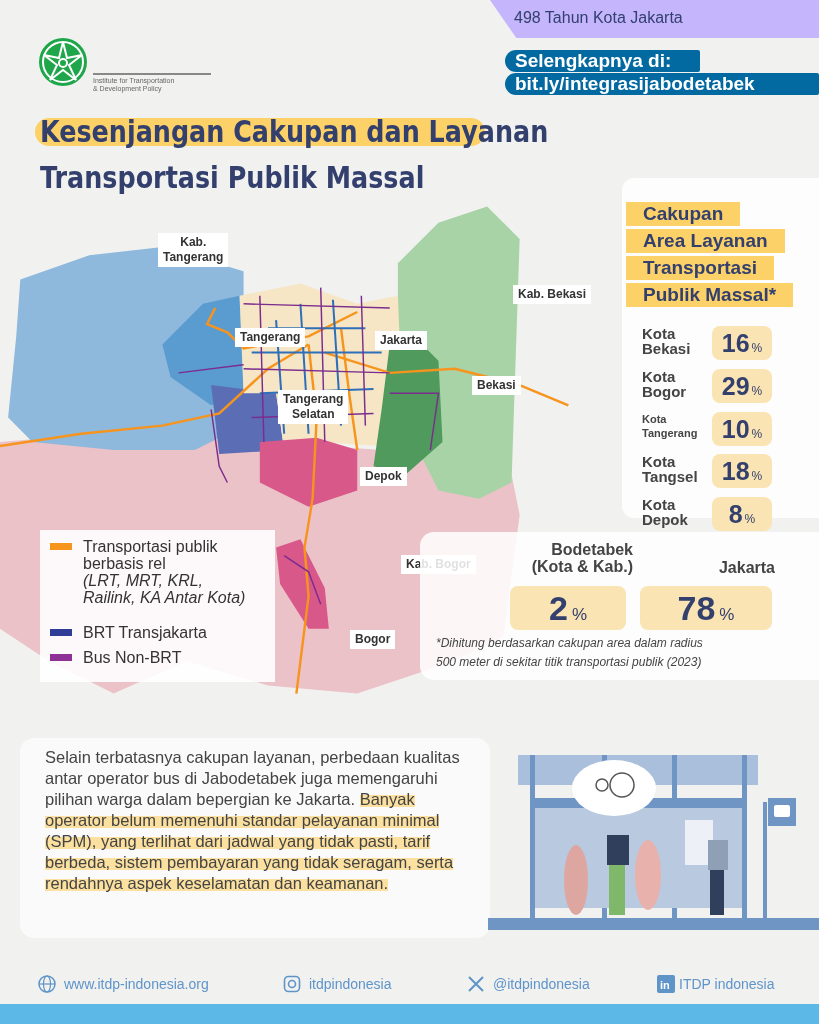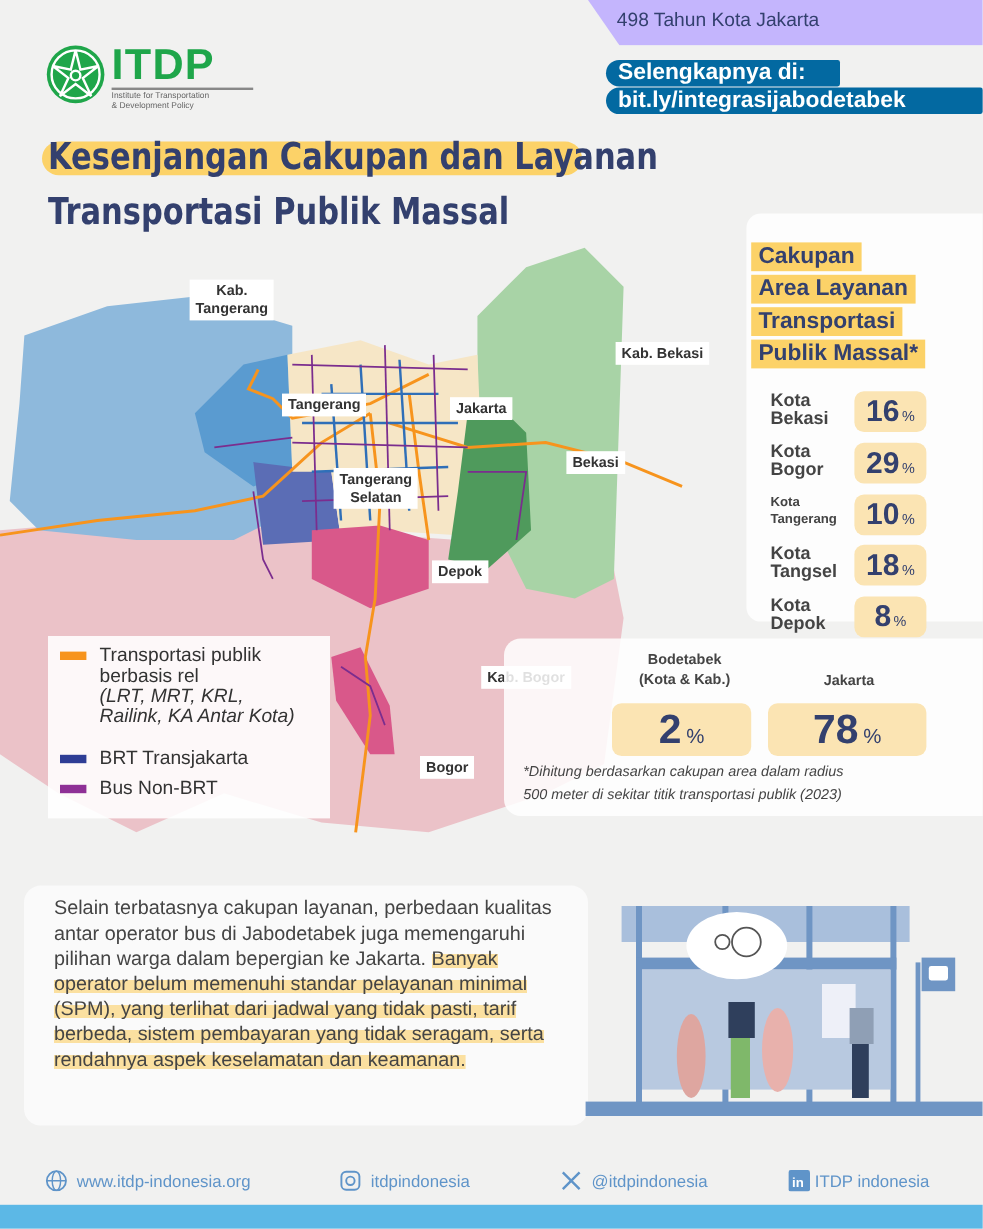--- a/index.html
+++ b/index.html
@@ -24,30 +24,30 @@
   .title { left: 40px; top: 108px; font-family: "DejaVu Sans", sans-serif; font-weight: bold; font-size: 31px; color: #33406e; line-height: 46px; transform: scaleX(0.82); transform-origin: left top; white-space: nowrap; }
 
   
   .map { left: 0; top: 150px; width: 665px; height: 600px; }
   .map svg { width: 100%; height: 100%; }
   .map-label { position:absolute; background:#fff; color:#333; font-weight:bold; font-size:12px; padding:2px 5px; text-align:center; line-height:15px; }
 
   
   .stats-panel { left: 622px; top: 178px; width: 197px; height: 340px; background: rgba(255,255,255,0.82); border-radius: 12px 0 0 12px; }
   .stats-title { left: 626px; top: 202px; }
-  .stats-title div { display: table; background: #fcd268; color: #33406e; font-weight: bold; font-size: 19px; line-height: 24px; padding: 0 6px; margin-bottom: 3px; }
+  .stats-title div { display: table; background: #fcd268; color: #33406e; font-weight: bold; font-size: 19px; line-height: 24px; padding: 0 17px; margin-bottom: 3px; }
   .stat-row { left: 642px; width: 160px; height: 38px; }
   .stat-label { position:absolute; left:0; top:0; font-weight:bold; color:#444; font-size:15px; line-height:15px; }
   .stat-label.small { font-size: 11px; line-height: 14px; }
   .stat-box { position:absolute; left:70px; top:0; width:60px; height:34px; background:#fbe4b3; border-radius:8px; text-align:center; color:#33406e; font-weight:bold; font-size:25px; line-height:34px; }
   .stat-box .pct { font-size: 12px; font-weight: normal; margin-left: 2px; }
 
   
   .summary-panel { left: 420px; top: 532px; width: 399px; height: 148px; background: rgba(255,255,255,0.85); border-radius: 14px 0 0 14px; }
-  .sum-head { font-weight: bold; color: #444; font-size: 12px; text-align: center; line-height: 17px; }
+  .sum-head { font-weight: bold; color: #444; font-size: 16px; text-align: right; line-height: 17px; }
   .sum-box { background: #fbe4b3; border-radius: 8px; text-align: center; color: #33406e; font-weight: bold; font-size: 34px; line-height: 44px; height: 44px; }
   .sum-box .pct { font-size: 17px; font-weight: normal; margin-left: 4px; }
   .footnote { left: 436px; top: 634px; font-style: italic; font-size: 12px; color: #444; line-height: 19px; width: 380px; }
 
   
   .legend { left: 40px; top: 530px; width: 235px; height: 152px; background: rgba(255,255,255,0.88); }
   .legend-item { position:absolute; left:10px; font-size:16px; color:#333; line-height:17px; }
   .legend-swatch { position:absolute; left:0; top:5px; width:22px; height:7px; }
   .legend-text { position:absolute; left:33px; top:0; white-space:nowrap; }
   .legend-text i { font-style: italic; display:block; }
@@ -74,21 +74,20 @@
 
 <div class="abs logo">
   <svg class="logo-mark" viewBox="0 0 50 50">
     <circle cx="25" cy="25" r="24" fill="#1fa64a"></circle>
     <g stroke="#fff" stroke-width="2" fill="none">
       <circle cx="25" cy="25" r="20"></circle>
       <polygon points="25,5 29,21 44,18 31,28 38,43 25,33 12,43 19,28 6,18 21,21"></polygon>
       <circle cx="25" cy="26" r="4"></circle>
     </g>
   </svg>
-  <div class="logo-text">ITDP</div>
   <div class="logo-line"></div>
   <div class="logo-sub">
     <div>Institute for Transportation</div>
     <div>&amp; Development Policy</div>
   </div>
 </div>
 
 <div class="abs link-pill link-1">Selengkapnya di:</div>
 <div class="abs link-pill link-2">bit.ly/integrasijabodetabek</div>
 

